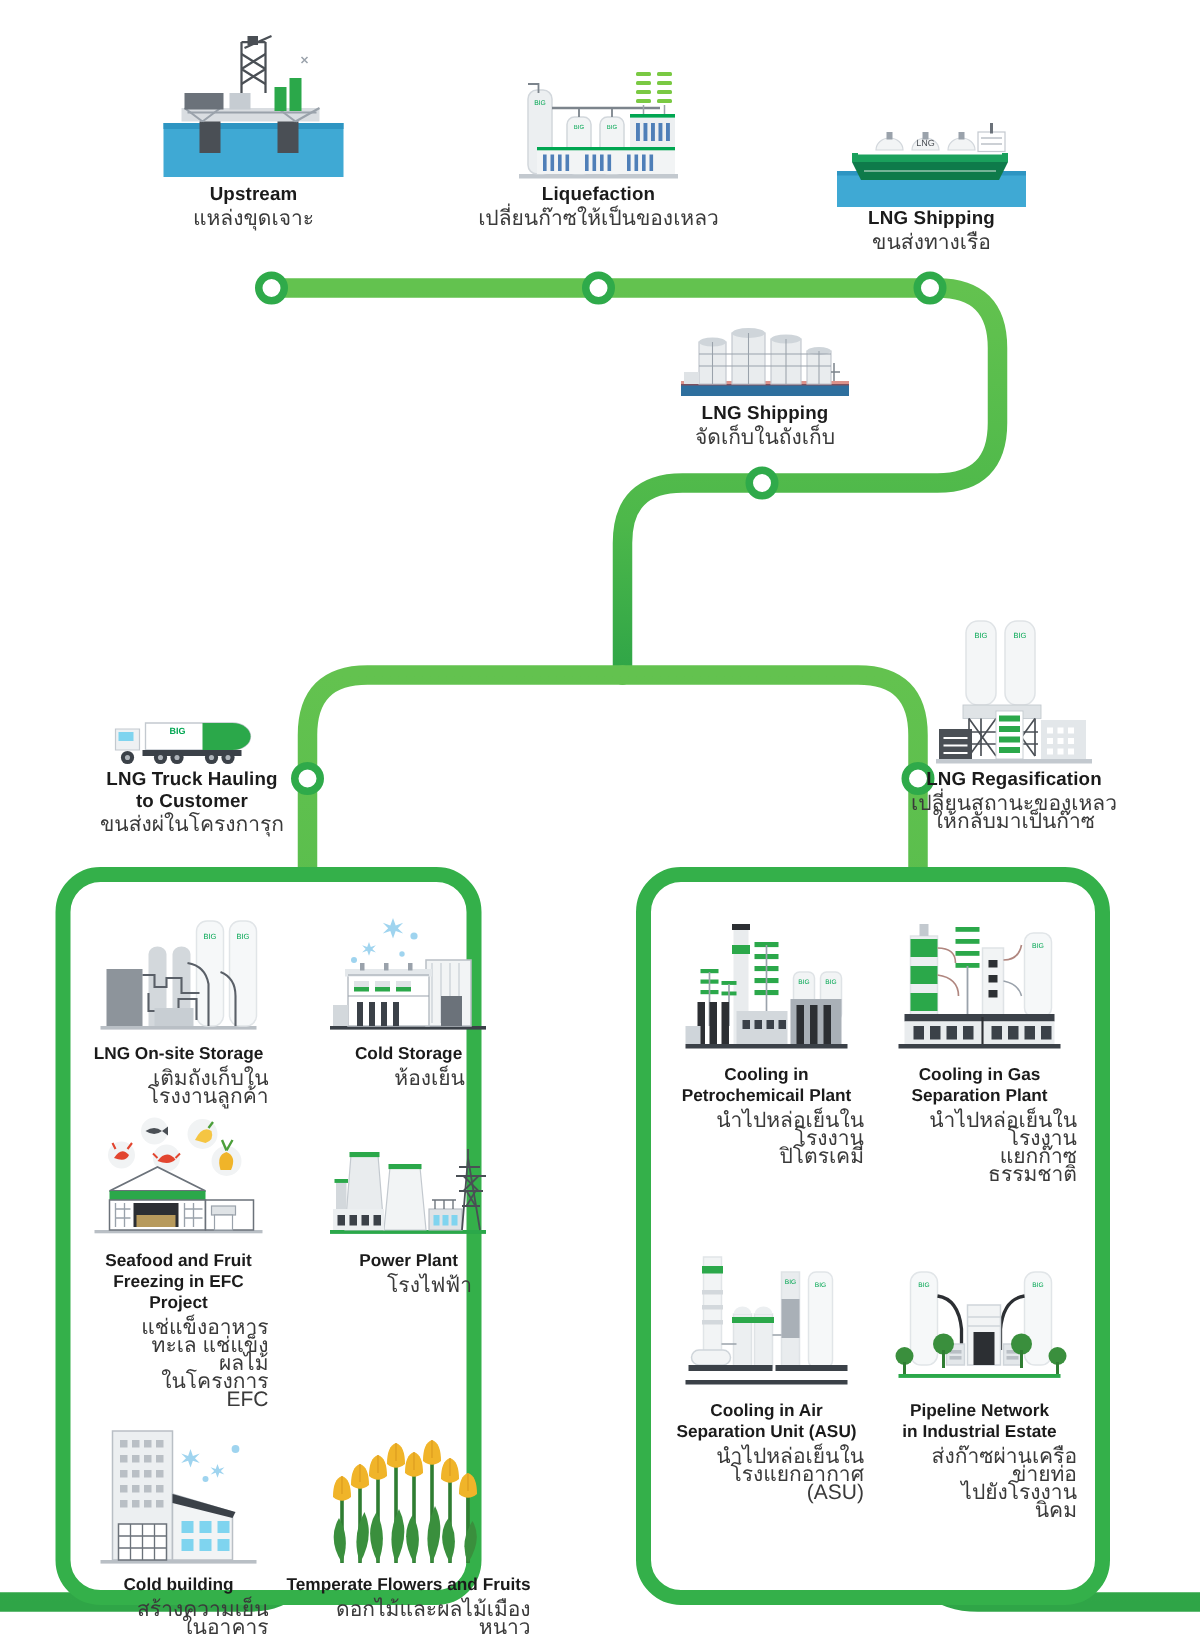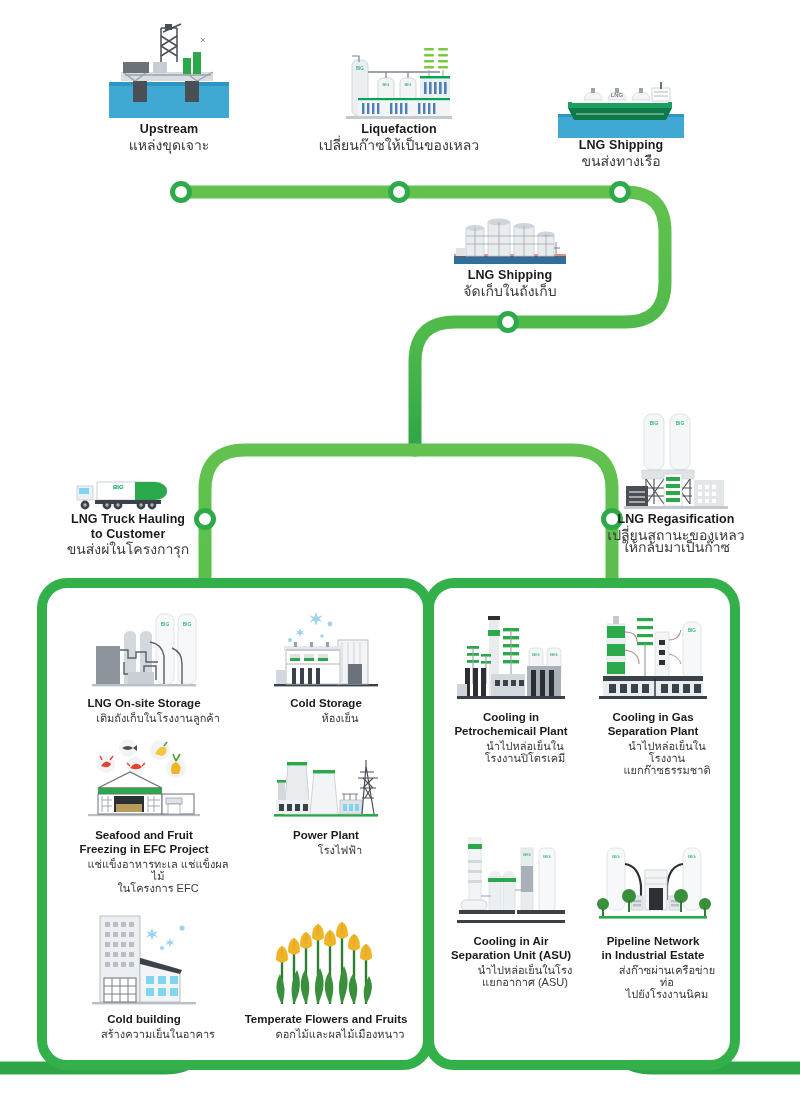--- a/index.html
+++ b/index.html
@@ -26,32 +26,32 @@
   }
   .icon-wrap { display:flex; align-items:flex-end; justify-content:center; }
 
   
   .card {
     position: absolute; z-index: 2;
     border: 10px solid #34b04a;
     border-radius: 30px;
     background: #ffffff;
   }
-  #card-left  { left: 37px;  top: 578px; width: 396px; height: 492px; }
+  #card-left  { left: 37px;  top: 578px; width: 284px; height: 492px; }
   #card-right { left: 424px; top: 578px; width: 316px; height: 492px; }
 
   .card-grid {
     display: grid; grid-template-columns: 1fr 1fr;
     width: 100%; height: 100%;
     padding: 14px 6px 10px 6px;
   }
   .cell { display: flex; flex-direction: column; align-items: center; padding: 4px 6px; }
   .cell .icon-wrap { height: 86px; margin-bottom: 4px; }
   .cell-title { font-size: 11.5px; font-weight: bold; color: #1b1b1b; line-height: 14px; text-align: center; }
-  .cell-sub   { font-size: 11px;  color: #3a3a3a; line-height: 12px; text-align: center; margin-top: 2px; margin-left: 28px; }
+  .cell-sub   { font-size: 14px;  color: #3a3a3a; line-height: 12px; text-align: right; margin-top: 2px; margin-left: 28px; }
 
   svg { display: block; overflow: visible; }
 </style>
 </head>
 <body>
 
 <div id="stage">
 
   <svg id="pipes" viewBox="0 0 800 1099">
     <defs>

